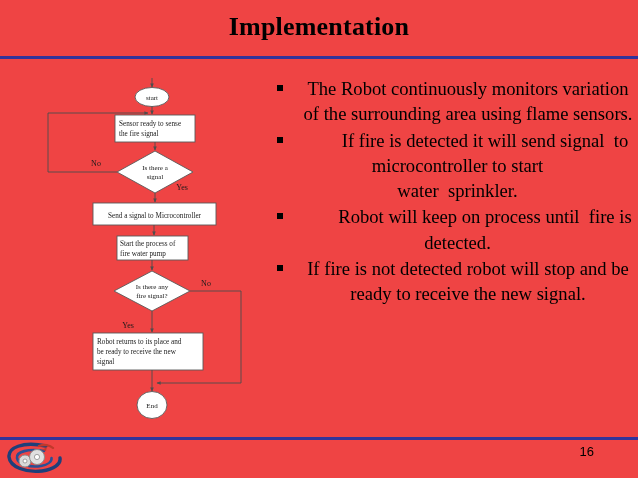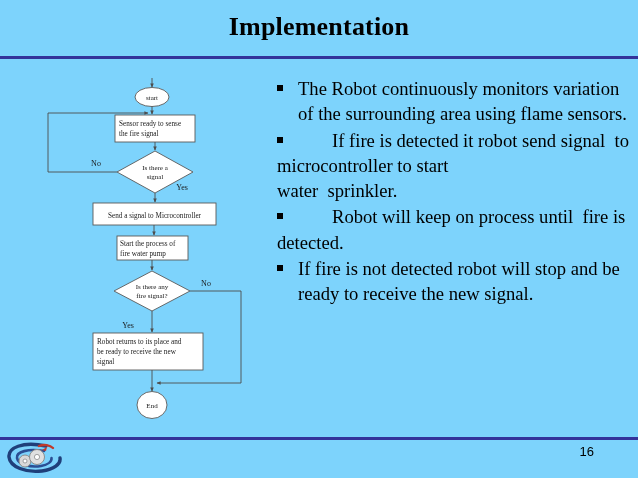--- a/index.html
+++ b/index.html
@@ -13,21 +13,21 @@
     position: relative;
     overflow: hidden;
     font-family: "Liberation Serif", "DejaVu Serif", serif;
     color: #000000;
   }
   #slide {
     position: absolute;
     left: 0; top: 0;
     width: 638px;
     height: 478px;
-    background: #7dd3fc;
+    background: #ef4444;
   }
 
   
   #slide-title {
     position: absolute;
     left: 0;
     top: 12px;
     width: 638px;
     text-align: center;
     font-family: "Liberation Serif", "DejaVu Serif", serif;
@@ -126,21 +126,21 @@
     color: #000000;
   }
   .bullet-marker {
     position: absolute;
     left: 6px;
     top: 9px;
     width: 6px;
     height: 6px;
     background: #000000;
   }
-  .bullet-text { display: block; white-space: pre-wrap; }
+  .bullet-text { display: block; white-space: pre-wrap; text-align: center; }
   
   .bullet-row.outdent { padding-left: 27px; }
   .bullet-row.outdent .bullet-text { margin-left: -21px; }
   .bullet-row.outdent .bullet-text .firstline { padding-left: 55px; }
 </style>
 </head>
 <body>
 
 <div id="slide">
 
@@ -214,21 +214,21 @@
   <div id="bullets">
 
     <div class="bullet-row">
       <span class="bullet-marker"></span>
       <span class="bullet-text">The Robot continuously monitors variation of the surrounding area using flame sensors.</span>
     </div>
 
 
     <div class="bullet-row outdent">
       <span class="bullet-marker"></span>
-      <span class="bullet-text"><span class="firstline">If fire is detected it robot send</span> <span>signal  to microcontroller to start
+      <span class="bullet-text"><span class="firstline">If fire is detected it will send</span> <span>signal  to microcontroller to start
 water  sprinkler.</span></span>
     </div>
 
     <div class="bullet-row outdent">
       <span class="bullet-marker"></span>
       <span class="bullet-text"><span class="firstline">Robot will keep on process</span> <span>until  fire is detected.</span></span>
     </div>
 
     <div class="bullet-row">
       <span class="bullet-marker"></span>

